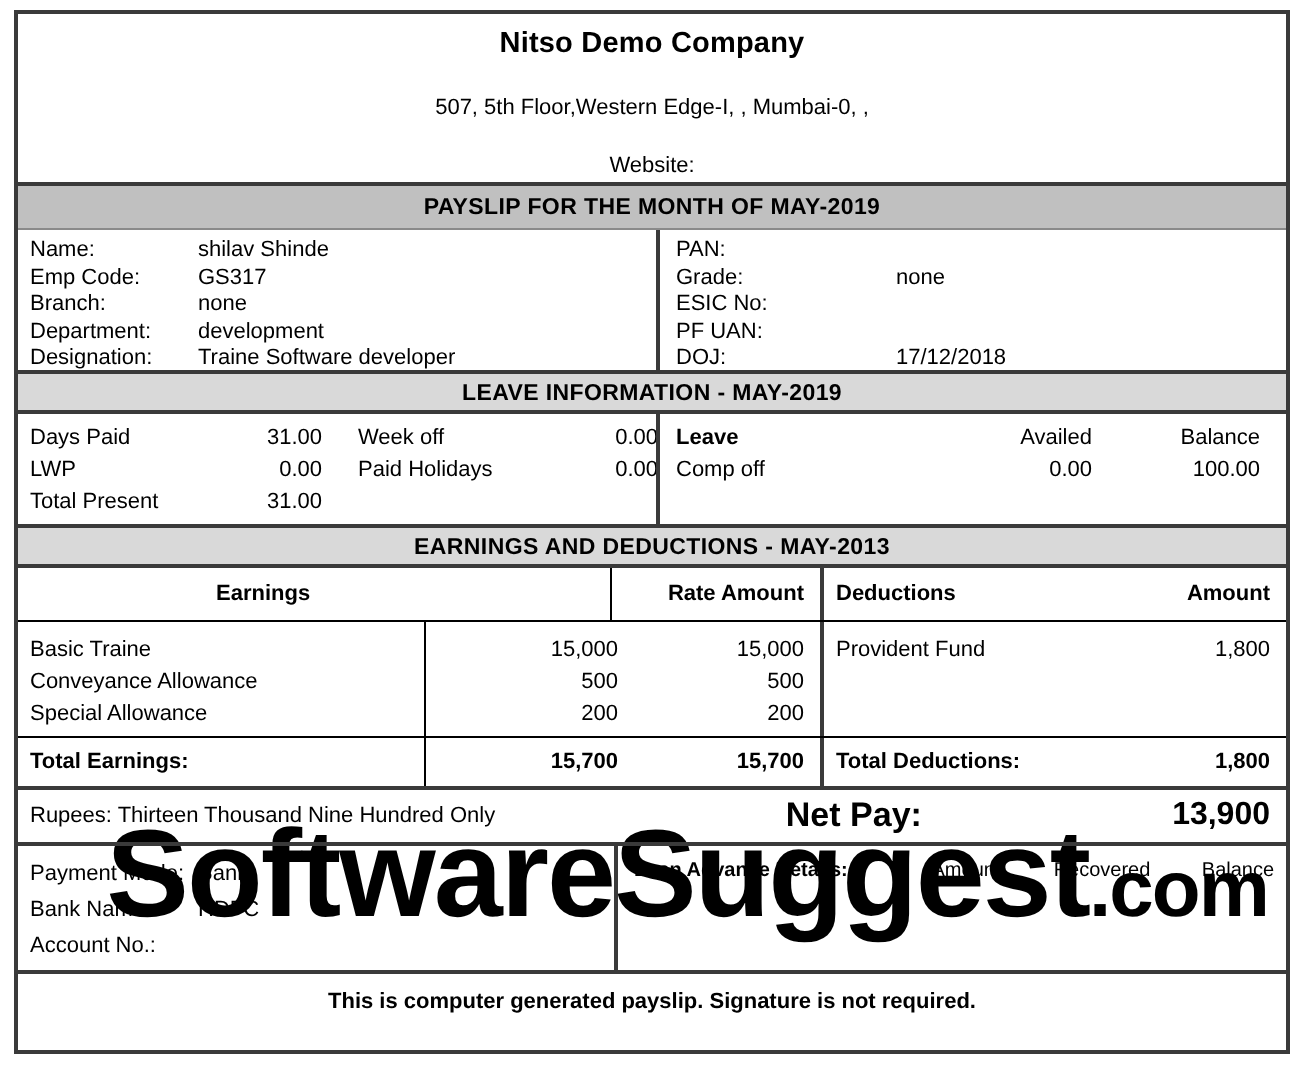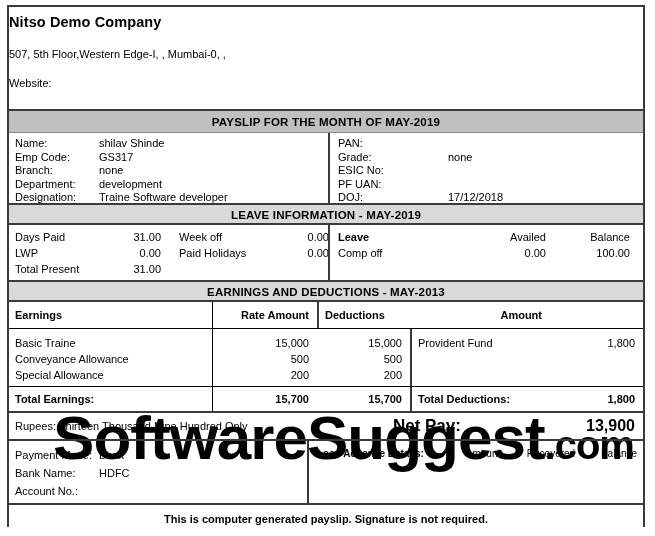--- a/index.html
+++ b/index.html
@@ -52,23 +52,23 @@
     z-index: 1;
   }
 
   .band {
     border-bottom: 2px solid #3a3a3a;
     box-sizing: border-box;
   }
 
   
   #company-block {
-    text-align: left;
+    text-align: center;
     padding-top: 7px;
-    height: 104px;
+    height: 86px;
     box-sizing: border-box;
     background: #fff;
   }
   #company-name {
     font-size: 14.5px;
     font-weight: bold;
     letter-spacing: 0.1px;
     margin-bottom: 18px;
   }
   #company-address {
@@ -133,20 +133,21 @@
 
   
   #ed-head {
     display: flex;
     height: 27px;
     font-size: 11px;
     font-weight: bold;
     border-bottom: 1px solid #000;
     box-sizing: border-box;
     background: #fff;
+    justify-content: flex-end;
   }
   #ed-body {
     display: flex;
     height: 58px;
     font-size: 11px;
     border-bottom: 1px solid #000;
     box-sizing: border-box;
     background: #fff;
   }
   #ed-total {

